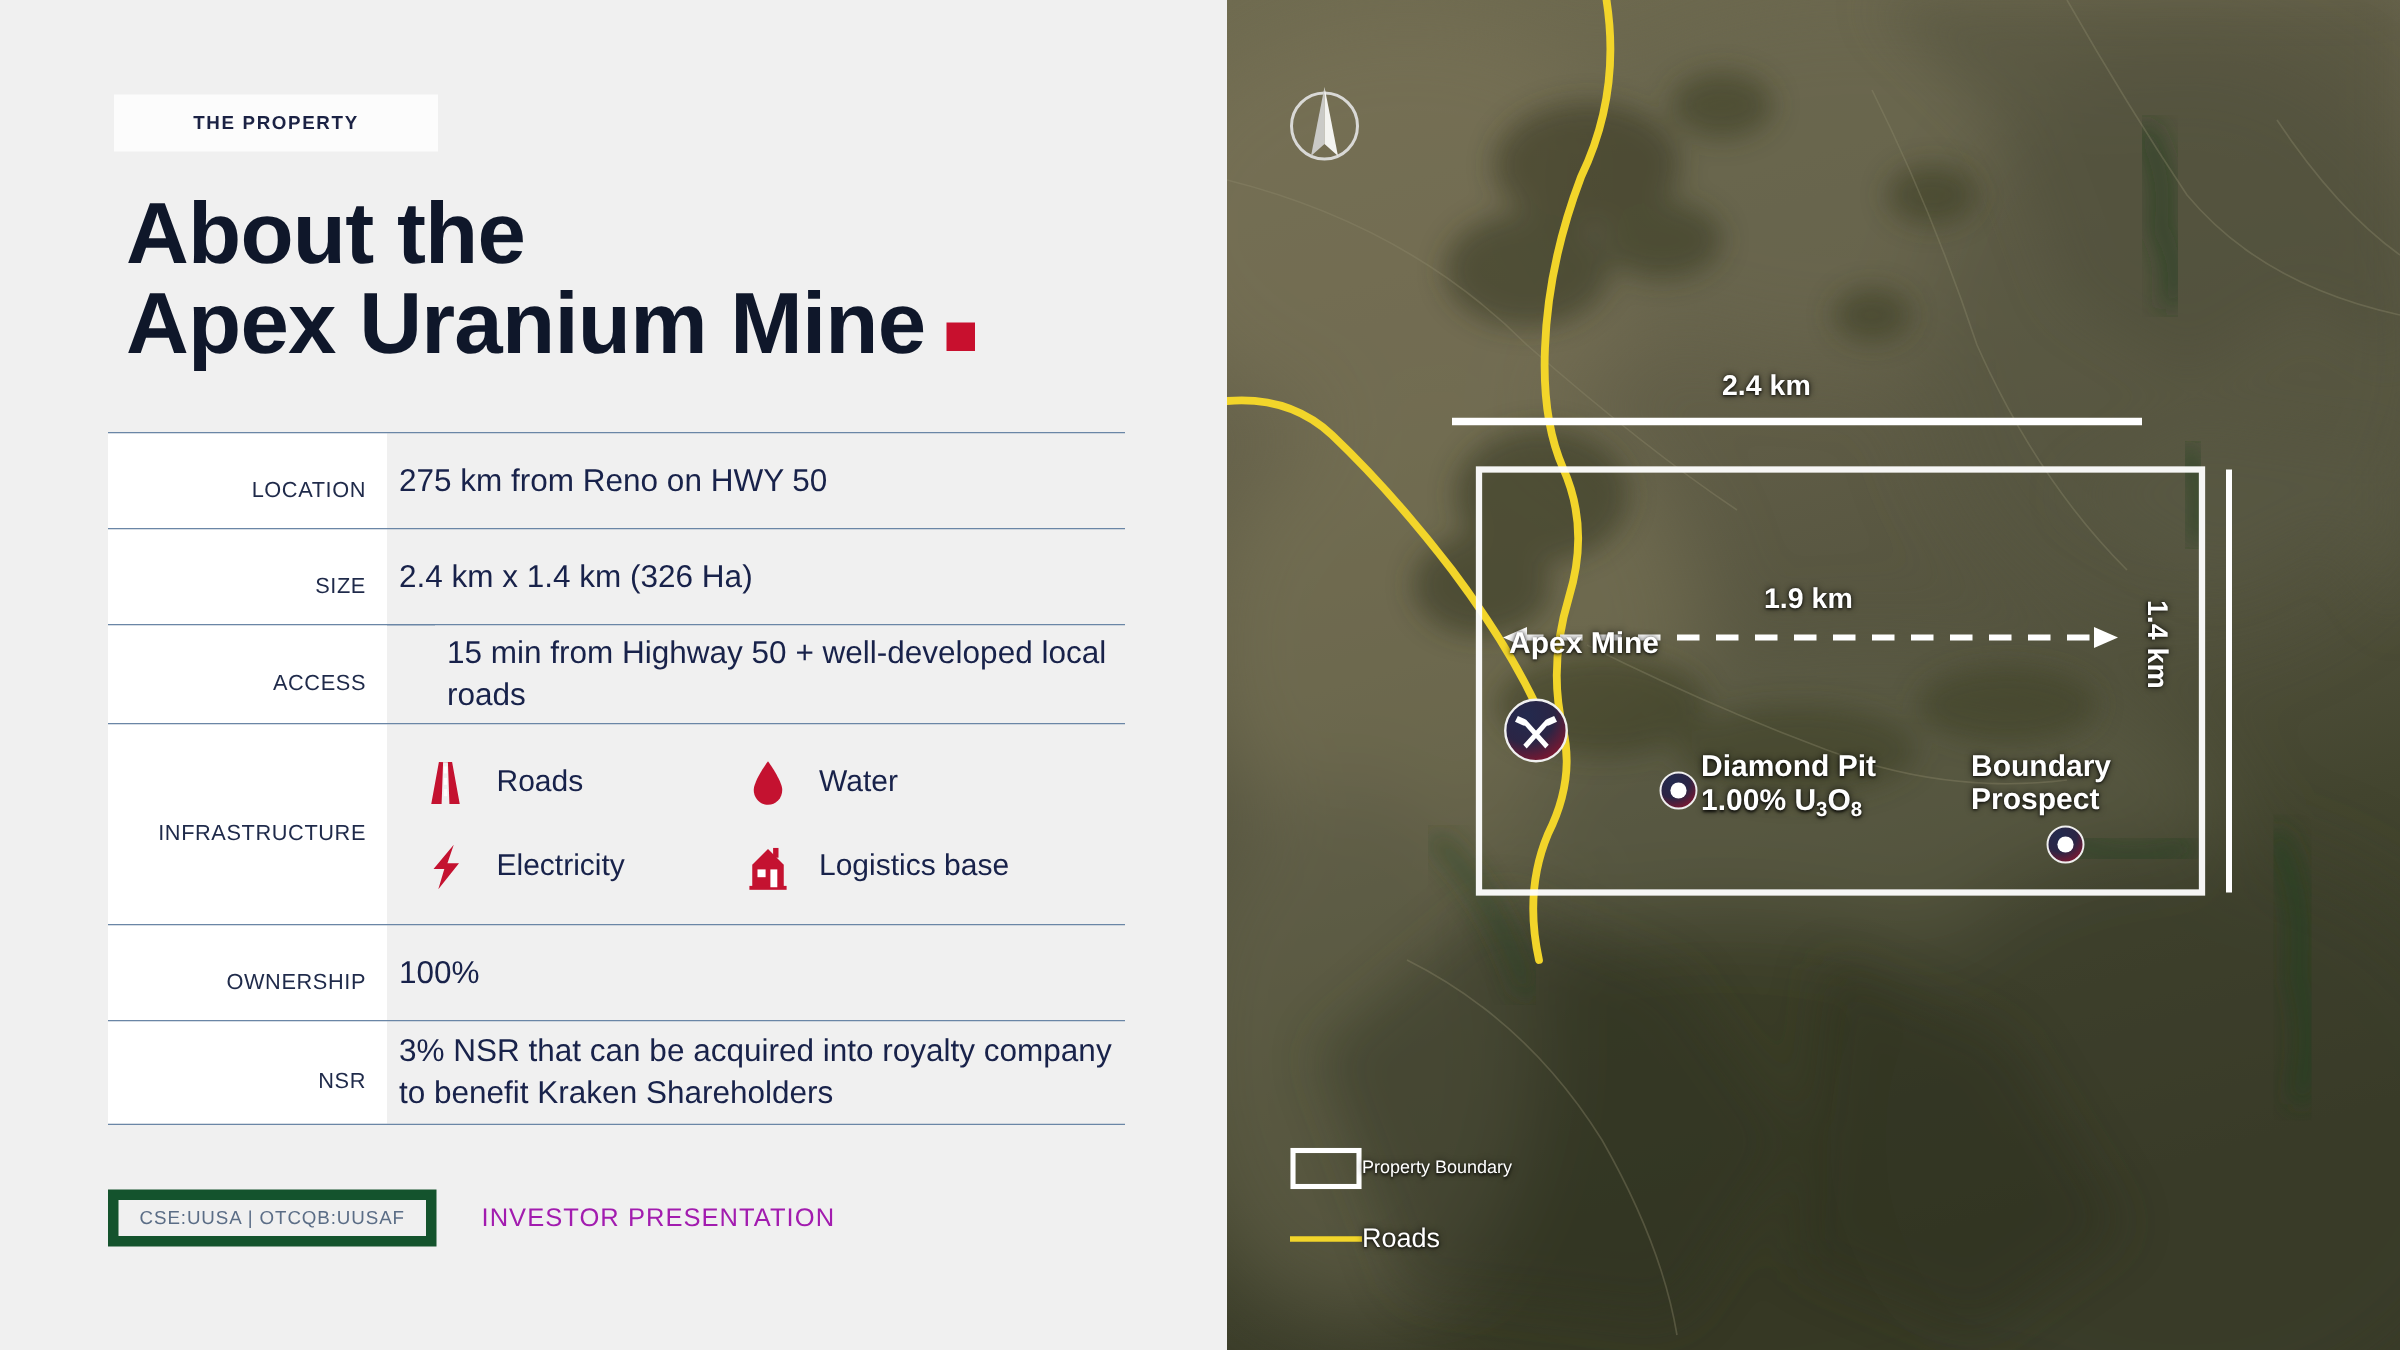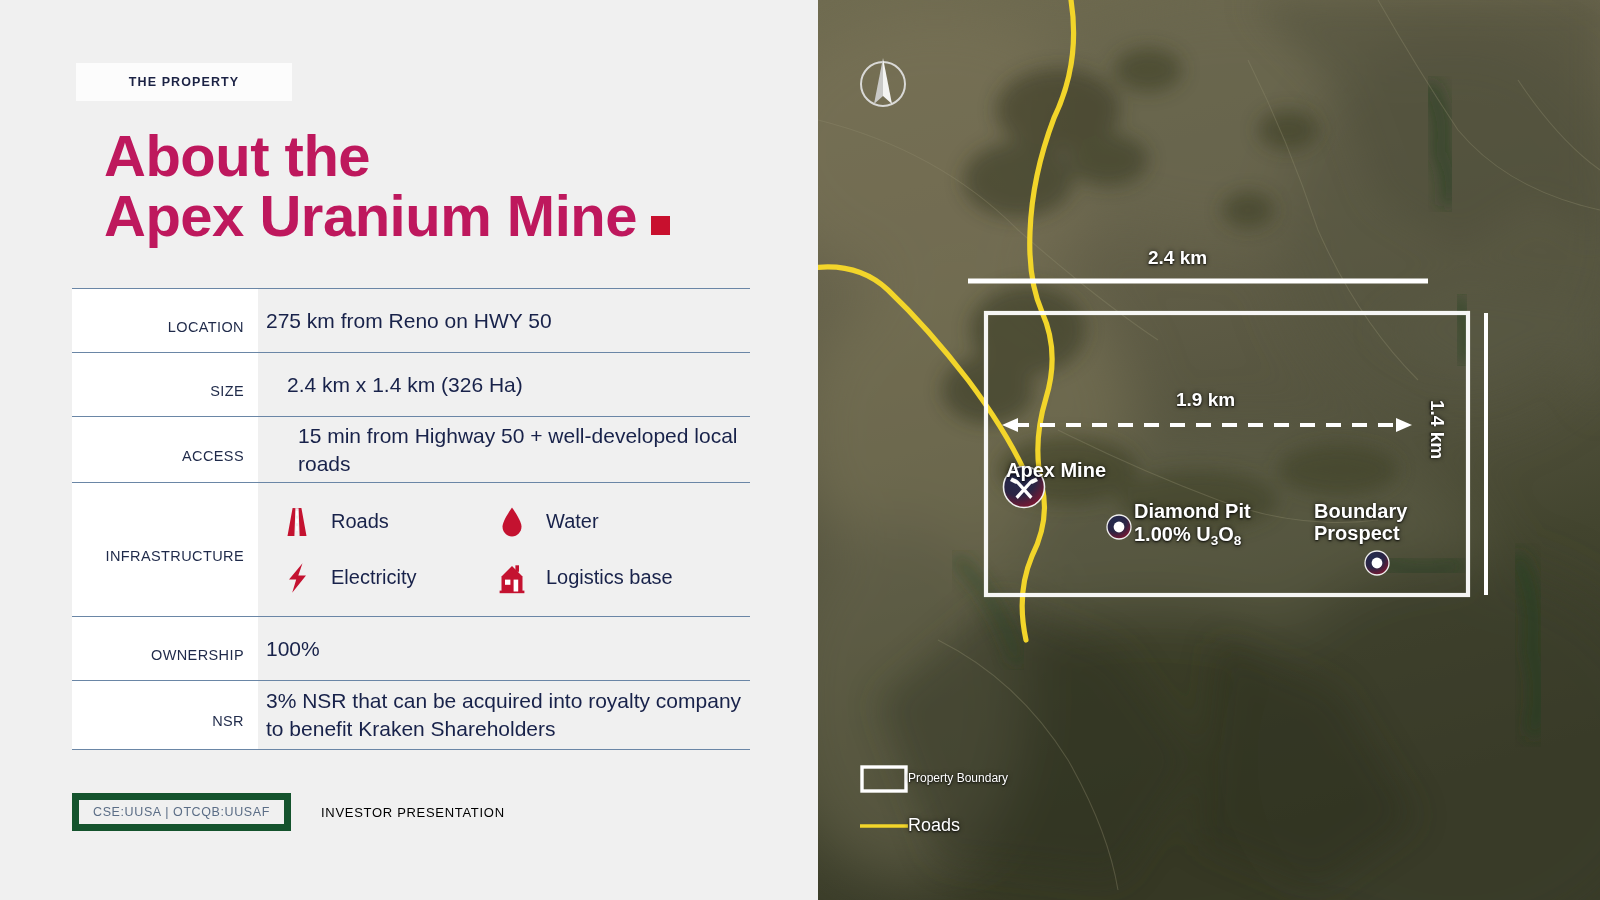--- a/index.html
+++ b/index.html
@@ -26,23 +26,22 @@
     display: flex; align-items: center; justify-content: center;
   }
   .eyebrow-text {
     font-size: 12.5px; letter-spacing: 1.1px;
     color: #1b2244; font-weight: 600;
   }
 
   .headline {
     position: absolute; left: 84px; top: 126px;
     font-size: 58px; line-height: 1.04;
-    font-weight: 700; color: #be185d;
+    font-weight: 700; color: #0f172a;
     letter-spacing: -0.5px;
-    margin-left: 20px;
   }
   .headline .l2 { display: inline-block; }
   .red-dot {
     display: inline-block;
     width: 19px; height: 19px;
     background: #c8102e;
     margin-left: 14px;
     vertical-align: baseline;
     position: relative; top: -1px;
   }
@@ -73,21 +72,21 @@
     flex: 1;
     background: #f0f0f0;
     display: flex; align-items: center;
     padding: 12px 0 12px 8px;
     font-size: 21px;
     color: #18224a;
     line-height: 1.32;
   }
 
   .row-loc   { height: 64px; }
-  .row-size  { height: 64px; gap: 21px; }
+  .row-size  { height: 64px; }
   .row-acc   { height: 66px; gap: 32px; }
   .row-inf   { height: 134px; }
   .row-own   { height: 64px; }
   .row-nsr   { height: 70px; }
 
   
   .infra-grid {
     display: grid;
     grid-template-columns: 215px 1fr;
     grid-row-gap: 22px;
@@ -102,21 +101,21 @@
   
   .footer { position: absolute; left: 72px; top: 793px; display: flex; align-items: center; }
   .ticker-box {
     width: 219px; height: 38px;
     border: 7px solid #14532d;
     display: flex; align-items: center; justify-content: center;
     font-size: 12.5px; letter-spacing: 0.6px; color: #5b6d86;
   }
   .investor-text {
     margin-left: 30px;
-    font-size: 13px; letter-spacing: 0.7px; color: #000000;
+    font-size: 17px; letter-spacing: 0.7px; color: #a21caf;
   }
 
   
   .map-panel {
     position: relative;
     width: 782px; height: 900px;
     flex: 0 0 782px;
     overflow: hidden;
     background: #5c5a45;
   }
@@ -132,21 +131,21 @@
     pointer-events: none;
   }
   .dim-label { font-size: 19px; font-weight: 600; }
   .lbl-24km { left: 330px; top: 247px; }
   .lbl-19km { left: 358px; top: 389px; }
   .lbl-14km {
     left: 630px; top: 400px;
     transform: rotate(90deg);
     transform-origin: left top;
   }
-  .lbl-apex   { left: 188px; top: 459px; }
+  .lbl-apex   { left: 188px; top: 418px; }
   .lbl-diamond{ left: 316px; top: 500px; text-align: left; }
   .lbl-diamond .grade { display: block; font-size: 20px; }
   .lbl-eldorado { left: 496px; top: 500px; line-height: 1.12; }
   .lbl-pb  { left: 90px; top: 771px; font-size: 12px; font-weight: 500; }
   .lbl-rd  { left: 90px; top: 815px; font-size: 18px; font-weight: 500; }
 
   sub { font-size: 0.68em; vertical-align: baseline; position: relative; top: 0.28em; }
 </style>
 </head>
 <body>

